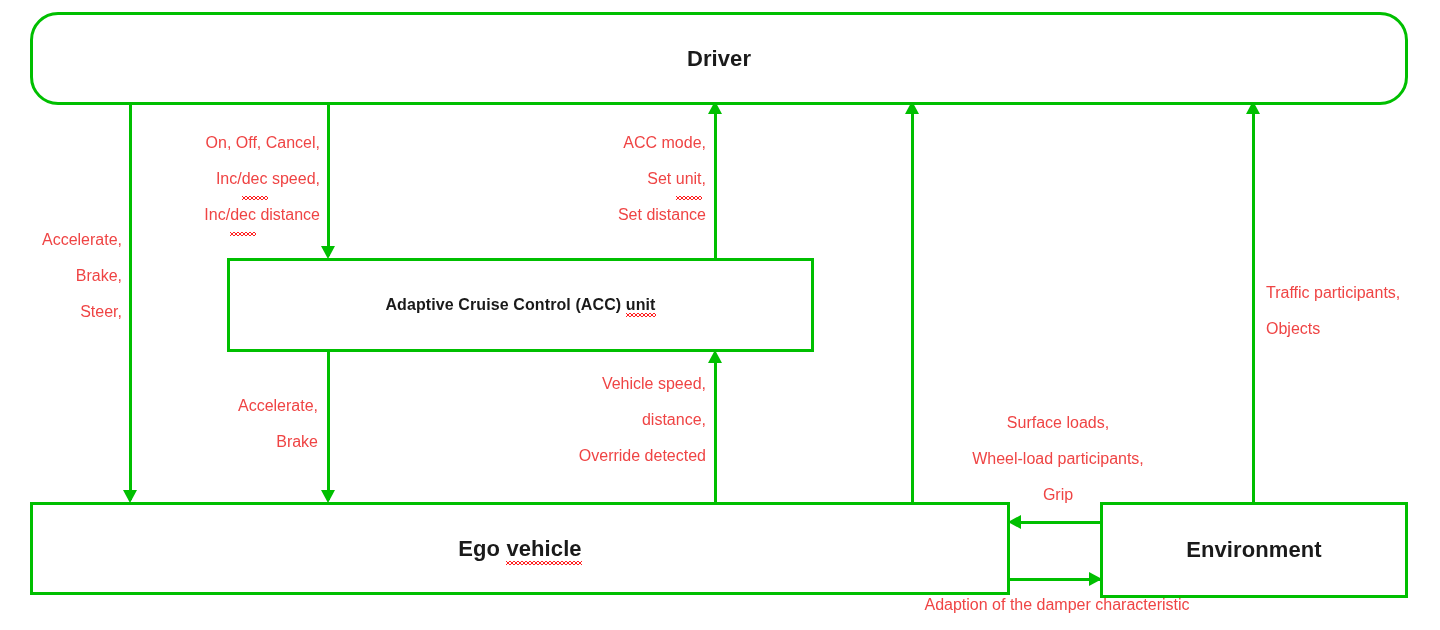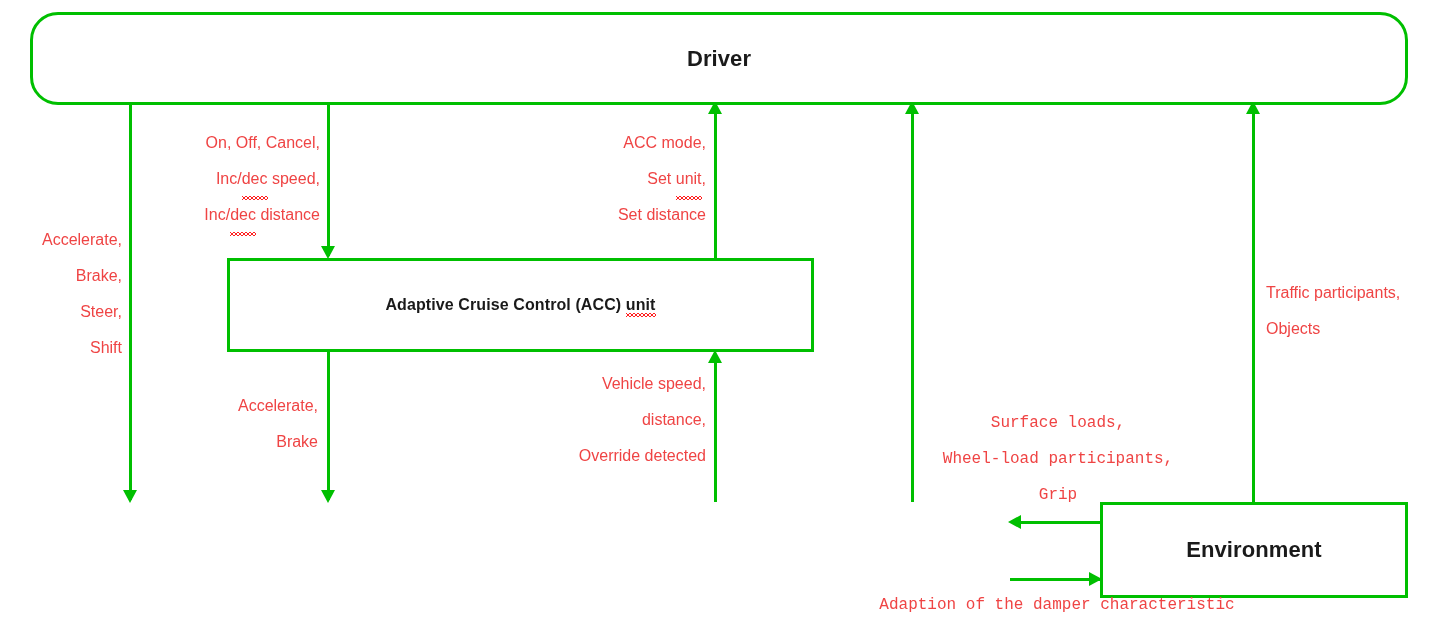--- a/index.html
+++ b/index.html
@@ -93,36 +93,39 @@
   .elabel {
     position: absolute;
     color: #ef4444;
     font-size: 16px;
     line-height: 36px;
     white-space: nowrap;
     z-index: 4;
   }
   .elabel.right  { text-align: right; }
   .elabel.left   { text-align: left; }
-  .elabel.center { text-align: center; font-family: Liberation Mono, monospace; }
+  .elabel.center { text-align: center; }
   .elabel div { white-space: nowrap; }
 </style>
 </head>
 <body>
 
 <div id="canvas">
 
   <div class="node" style="left:30px; top:12px; width:1378px; height:93px;border-radius:28px;">
     <span class="node-label lbl-lg">Driver</span>
   </div>
 
   <div class="node" style="left:227px; top:258px; width:587px; height:94px;">
     <span class="node-label lbl-md"><span>Adaptive Cruise Control (ACC) </span><span class="sq">unit</span></span>
   </div>
 
+  <div class="node" style="left:30px; top:502px; width:980px; height:93px;">
+    <span class="node-label lbl-lg"><span>Ego </span><span class="sq">vehicle</span></span>
+  </div>
 
   <div class="node" style="left:1100px; top:502px; width:308px; height:96px;">
     <span class="node-label lbl-lg">Environment</span>
   </div>
 
   <div class="vline" style="left:129px; top:104px; height:396px;"></div>
   <div class="arrow arrow-down" style="left:123px; top:490px;"></div>
 
   <div class="vline" style="left:327px; top:104px; height:152px;"></div>
   <div class="arrow arrow-down" style="left:321px; top:246px;"></div>
@@ -145,21 +148,20 @@
   <div class="hline" style="left:1012px; top:521px; width:90px;"></div>
   <div class="arrow arrow-left" style="left:1008px; top:515px;"></div>
 
   <div class="hline" style="left:1010px; top:578px; width:92px;"></div>
   <div class="arrow arrow-right" style="left:1089px; top:572px;"></div>
 
   <div class="elabel right" style="left:0px; top:222px; width:122px;">
     <div>Accelerate,</div>
     <div>Brake,</div>
     <div>Steer,</div>
-    <div>Shift</div>
   </div>
 
   <div class="elabel right" style="left:140px; top:125px; width:180px;">
     <div>On, Off, Cancel,</div>
     <div><span>Inc/</span><span class="sq">dec</span><span> speed,</span></div>
     <div><span>Inc/</span><span class="sq">dec</span><span> distance</span></div>
   </div>
 
   <div class="elabel right" style="left:530px; top:125px; width:176px;">
     <div>ACC mode,</div>

